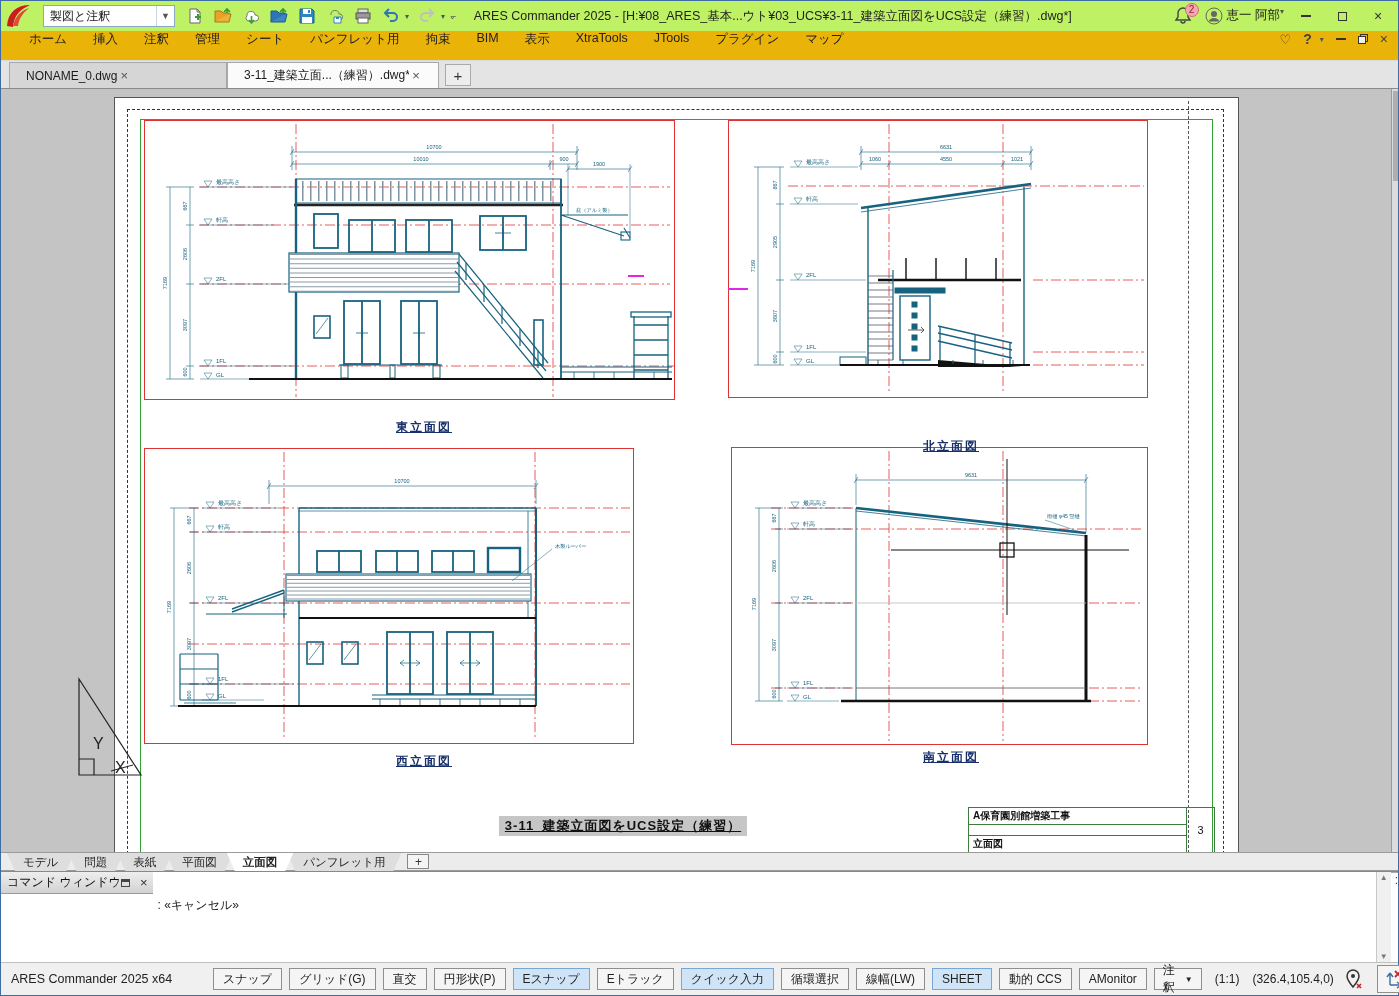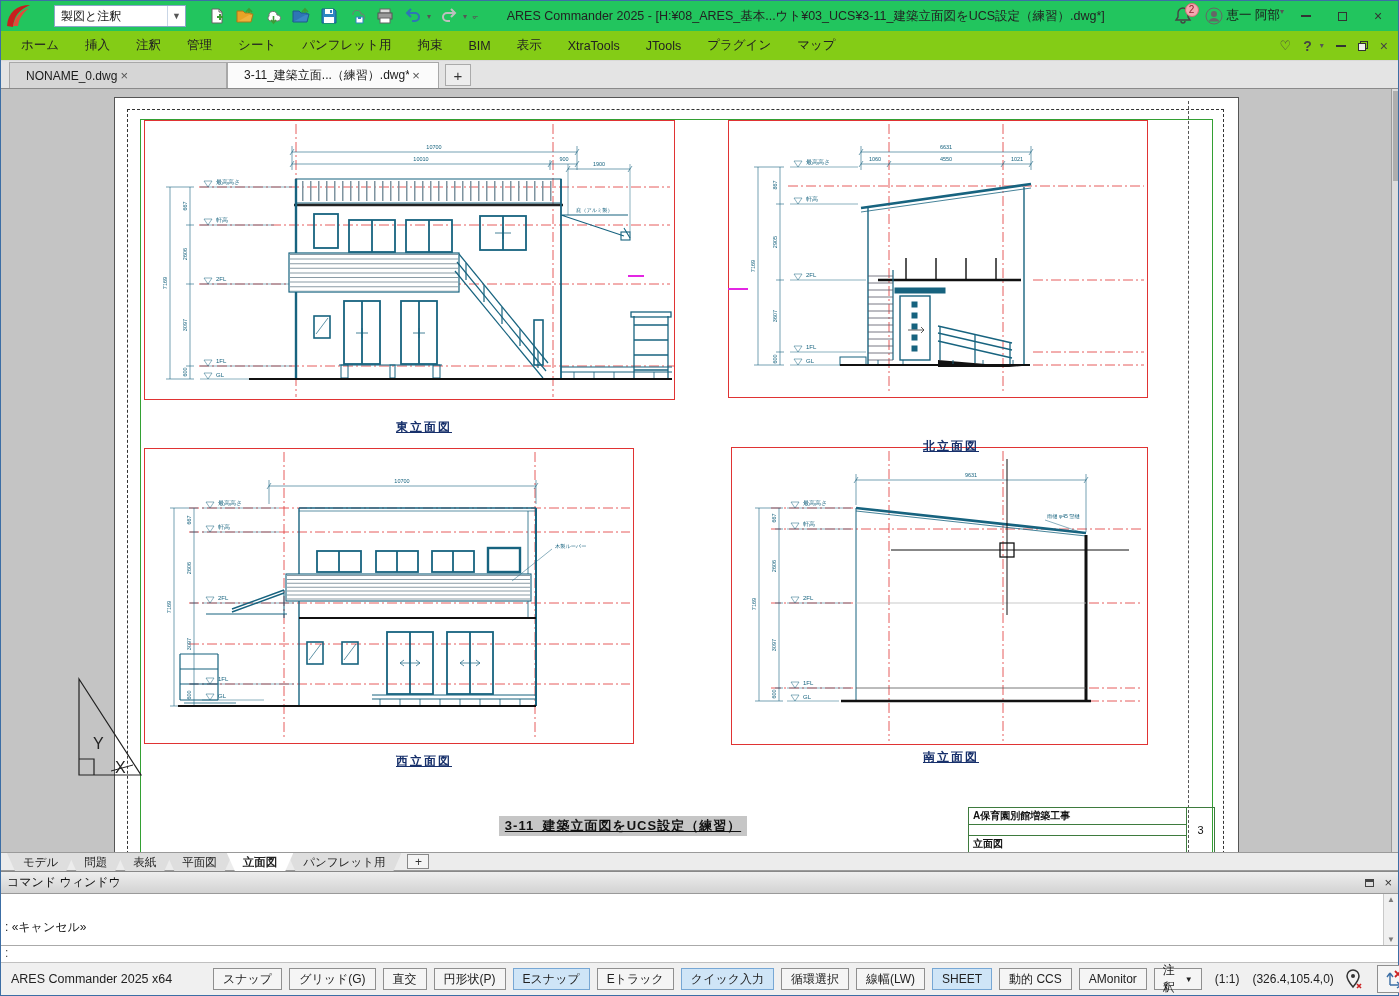--- a/index.html
+++ b/index.html
@@ -1,42 +1,42 @@
 <!DOCTYPE html>
 <html><head>
 <meta charset="utf-8">
 <style>
   * { box-sizing: border-box; margin: 0; padding: 0; }
   html,body { width:1399px; height:996px; }
   body { font-family:"Liberation Sans","DejaVu Sans",sans-serif; font-size:12px; color:#1a1a1a; background:#f0f0f0; overflow:hidden; }
   .app { width:1399px; height:996px; display:flex; flex-direction:column; border:1px solid #3c6ea5; background:#f0f0f0; }
 
   
-  .titlebar { height:30px; display:flex; align-items:center; gap:17px; padding:0 6px 0 2px; background:#22c55e; flex:none; }
+  .titlebar { height:30px; display:flex; align-items:center; gap:6px; padding:0 6px 0 2px; background:#bef264; flex:none; }
   .logo { width:34px; height:28px; flex:none; }
   .combo { display:flex; align-items:center; height:22px; background:#fff; border:1px solid #8aa7c9; width:132px; padding-left:6px; font-size:12px; }
   .combo .dd { margin-left:auto; width:18px; height:20px; border-left:1px solid #c9d6e6; display:flex; align-items:center; justify-content:center; color:#555; font-size:9px; }
   .qat { display:flex; align-items:center; gap:8px; padding:0 4px; }
   .qat .ic { width:20px; height:20px; display:flex; align-items:center; justify-content:center; }
   .caret { font-size:8px; color:#555; margin-left:-4px; }
   .win-title { font-size:12.5px; color:#222; white-space:nowrap; overflow:hidden; margin-left:8px; }
   .tb-right { margin-left:auto; display:flex; align-items:center; gap:8px; }
   .bell-wrap { position:relative; width:24px; height:22px; }
   .badge { position:absolute; top:-2px; right:-2px; min-width:14px; height:14px; border-radius:8px; background:#f4a7b0; border:1px solid #d86a76; color:#8d1f2c; font-size:10px; line-height:12px; text-align:center; padding:0 2px; }
   .user { display:flex; gap:4px; font-size:12.5px; }
   .winbtn { width:28px; height:22px; display:flex; align-items:center; justify-content:center; color:#333; font-size:14px; }
   .minbar { width:10px; height:2px; background:#333; }
   .maxbox { width:9px; height:9px; border:1.5px solid #333; }
   .restorebox { position:relative; width:10px; height:10px; }
   .restorebox i { position:absolute; border:1.2px solid #333; width:8px; height:8px; display:block; }
   .restorebox i.b { left:0; bottom:0; background:#f0f0f0; }
   .restorebox i.t { right:0; top:0; }
 
   
-  .menubar { height:30px; display:flex; align-items:center; padding:0 10px 0 20px; gap:26px; background:#84cc16; border-bottom:1px solid #d9d9d9; flex:none; }
+  .menubar { height:30px; display:flex; align-items:flex-start; padding:0 10px 0 28px; gap:26px; background:#eab308; border-bottom:1px solid #d9d9d9; flex:none; }
   .menubar .mi { font-size:12.5px; color:#222; cursor:default; white-space:nowrap; }
   .mb-right { margin-left:auto; display:flex; align-items:center; gap:12px; color:#444; }
   .heart { font-size:13px; } .help { font-size:14px; font-weight:bold; }
 
   
   .doctabs { height:28px; background:#e4e4e4; display:flex; align-items:flex-end; padding-left:8px; border-bottom:1px solid #8a8a8a; flex:none; }
   .dtab { height:26px; display:flex; align-items:center; gap:0; padding:0 15px 0 16px; border:1px solid #a8a8a8; border-bottom:none; font-size:12px; }
   .dtab .x { color:#555; font-size:13px; width:14px; text-align:center; }
   .dtab.inactive { background:#d6d6d6; width:218px; }
   .dtab.active { background:#fbfbfb; width:212px; }
@@ -69,21 +69,21 @@
   .lv { font-size:6px; fill:#17637f; }
   .nt { font-size:5.2px; fill:#17637f; }
 
   
   .sheettabs { height:19px; background:#ececec; border-top:1px solid #9a9a9a; border-bottom:1px solid #9a9a9a; display:flex; align-items:stretch; padding-left:6px; flex:none; }
   .stab { height:18px; display:flex; align-items:center; justify-content:center; padding:0 16px; margin-right:-6px; font-size:11.5px; color:#222; background:#dedede; clip-path:polygon(0 0,100% 0,calc(100% - 8px) 100%,8px 100%); filter:drop-shadow(0 0 0.6px #555); }
   .stab.active { background:#ffffff; font-weight:bold; z-index:2; }
   .stab-plus { width:22px; height:15px; margin:1px 0 0 12px; border:1px solid #888; background:#f4f4f4; display:flex; align-items:center; justify-content:center; font-size:12px; color:#333; }
 
   
-  .cmdwin { height:91px; display:flex; flex-direction:column; border-top:1px solid #888; flex:none; background:#fff; }
+  .cmdwin { height:91px; display:flex; flex-direction:row; border-top:1px solid #888; flex:none; background:#fff; }
   .cmdtitle { height:22px; flex:none; background:linear-gradient(#eeeeee,#d2d2d2); border-bottom:1px solid #9a9a9a; display:flex; align-items:center; padding:0 6px; font-size:12px; color:#111; }
   .cmdtitle .btns { margin-left:auto; display:flex; gap:10px; align-items:center; color:#333; }
   .floatbox { width:9px; height:8px; border:1.2px solid #444; border-top-width:3px; }
   .cmdhist { flex:1; position:relative; overflow:hidden; background:#fff; }
   .cmdlines { position:absolute; left:4px; top:-7px; line-height:16px; font-size:12px; color:#222; white-space:pre; }
   .cmdscroll { position:absolute; right:0; top:0; bottom:0; width:15px; background:#f0f0f0; border-left:1px solid #c9c9c9; display:flex; flex-direction:column; justify-content:space-between; align-items:center; padding:1px 0; color:#7a7a7a; font-size:8px; }
   .cmdinput { height:17px; flex:none; border-top:1px solid #aaa; font-size:12px; color:#444; padding-left:4px; line-height:15px; }
 
   
   .statusbar { height:33px; flex:none; background:#f0f0f0; border-top:1px solid #c0c0c0; display:flex; align-items:center; padding:0 10px; gap:7px; }

